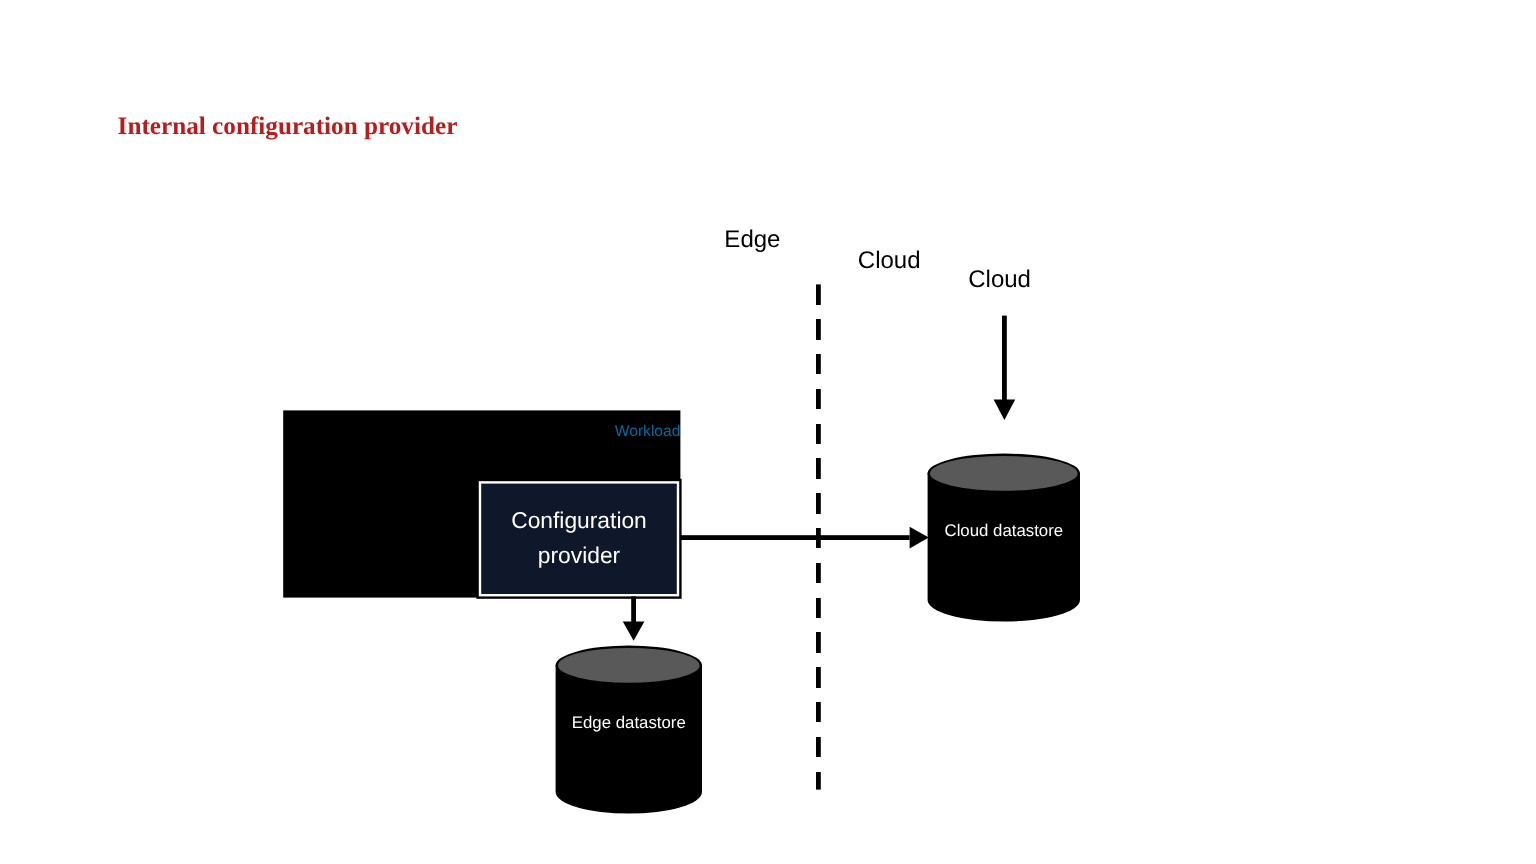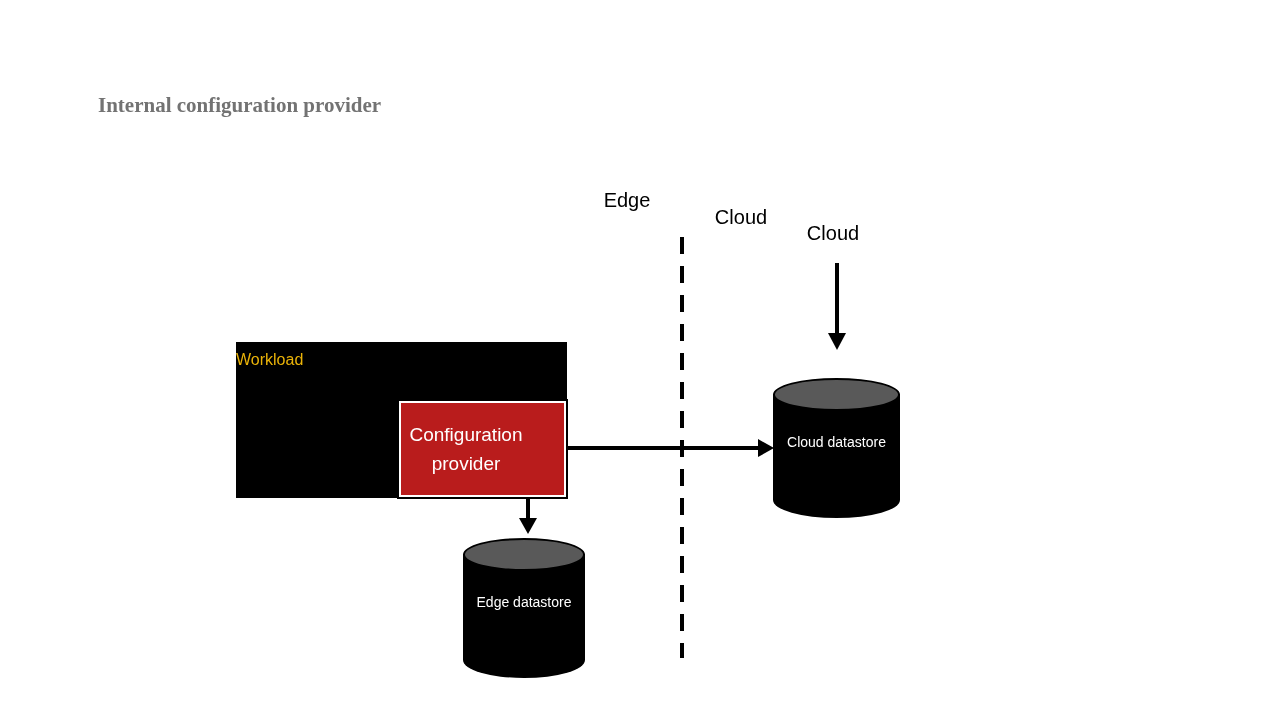--- a/index.html
+++ b/index.html
@@ -17,21 +17,21 @@
   }
 
   
   .diagram-title {
     position: absolute;
     left: 98px;
     top: 93px;
     font-family: "Liberation Serif", serif;
     font-weight: bold;
     font-size: 21px;
-    color: #737373;
+    color: #b91c1c;
     white-space: nowrap;
   }
 
   
   .zone-label {
     position: absolute;
     transform: translateX(-50%);
     font-size: 20px;
     color: #000000;
     white-space: nowrap;
@@ -69,39 +69,39 @@
     top: 342px;
     width: 331px;
     height: 156px;
     background: #000000;
   }
   .workload-label {
     position: absolute;
     left: 0;
     right: 0;
     top: 9px;
-    text-align: left;
-    color: #eab308;
-    font-size: 16px;
+    text-align: right;
+    color: #0369a1;
+    font-size: 13px;
   }
 
   
   .config-box {
     position: absolute;
     left: 399px;
     top: 401px;
     width: 167px;
     height: 96px;
     box-sizing: border-box;
-    background: #b91c1c;
+    background: #0f172a;
     border: 2px solid #ffffff;
     box-shadow: 0 0 0 2px #000000;
     display: flex;
     align-items: center;
-    justify-content: flex-start;
+    justify-content: center;
   }
   .config-label {
     width: 130px;
     text-align: center;
     color: #ffffff;
     font-size: 19px;
     line-height: 29px;
   }
 
   

